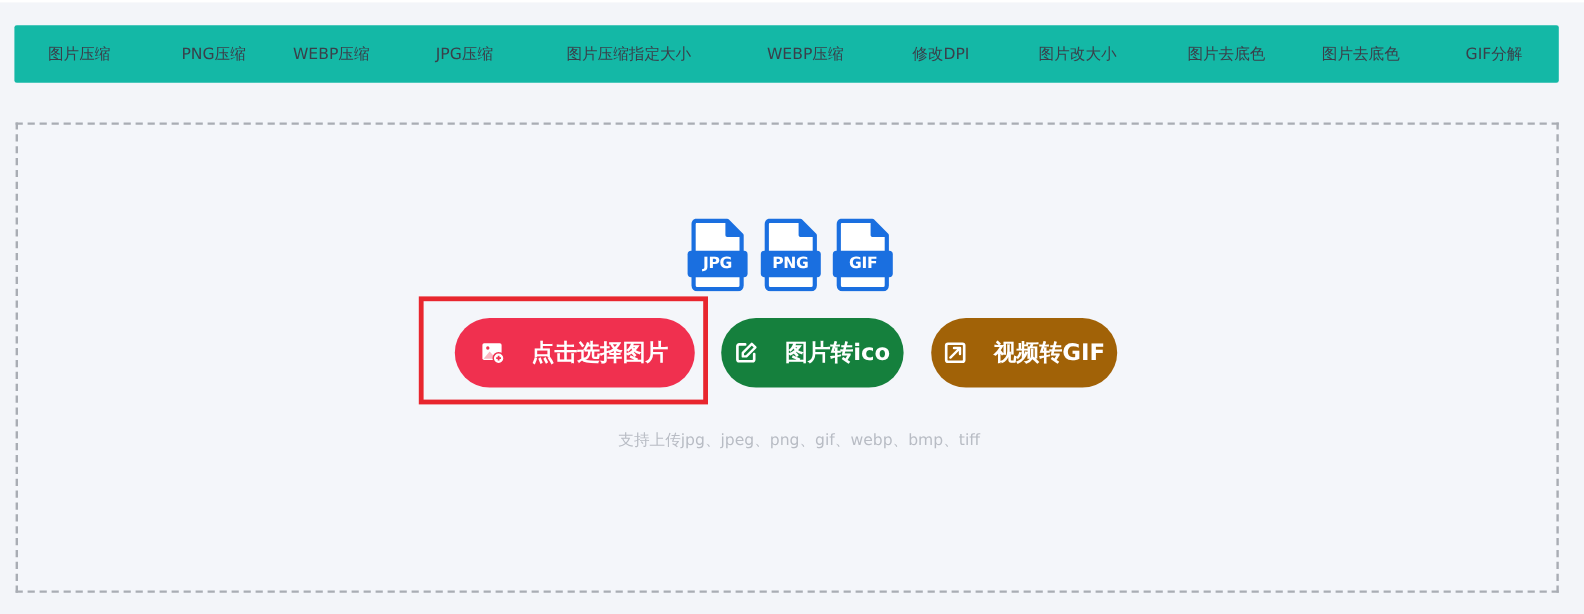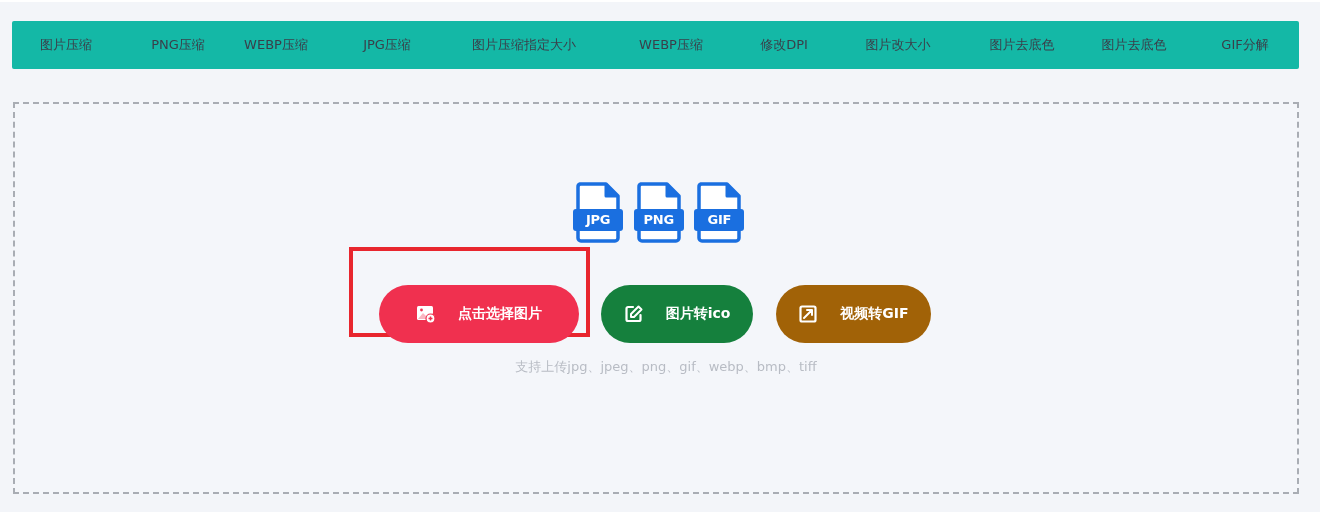--- a/index.html
+++ b/index.html
@@ -41,23 +41,22 @@
       color: #fff; font-weight: bold; font-size: 13px; text-align: center; line-height: 18px;
       font-family: "DejaVu Sans", sans-serif; letter-spacing: -0.3px;
     }
     .highlight-box {
       position: absolute; left: 349px; top: 247px; width: 241px; height: 90px;
       border: 4px solid #e8262e;
     }
     .btn {
       position: absolute; height: 58px; border-radius: 29px;
       display: flex; align-items: center; justify-content: center; gap: 22px;
-      color: #ffffff; font-size: 14px; font-weight: bold; cursor: pointer;
+      color: #ffffff; font-size: 19px; font-weight: bold; cursor: pointer;
       white-space: nowrap;
-      margin-top: 20px;
     }
     .btn-select { left: 379px; top: 265px; width: 200px; background: #f0304f; }
     .btn-ico { left: 601px; top: 265px; width: 152px; background: #15803d; }
     .btn-gif { left: 776px; top: 265px; width: 155px; background: #a16207; }
     .btn .ic { width: 20px; height: 20px; display: inline-block; }
     .hint {
       position: absolute; left: 0; top: 358px; width: 1312px;
       text-align: center; font-size: 13px; color: #b8bcc4; padding-left: 20px;
     }
   </style>

